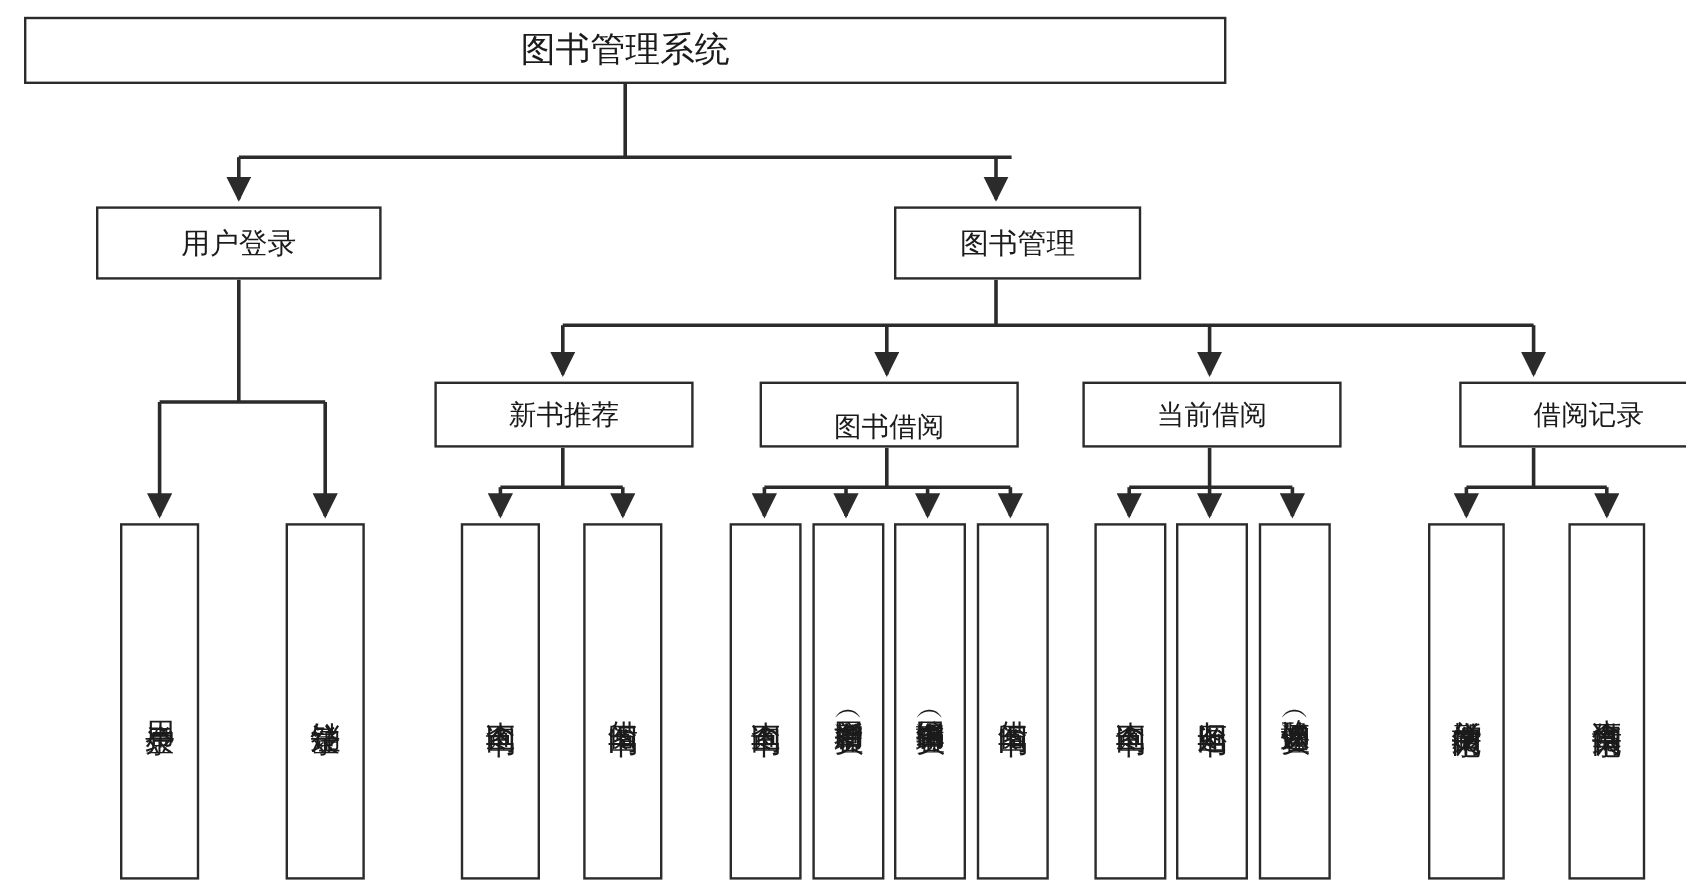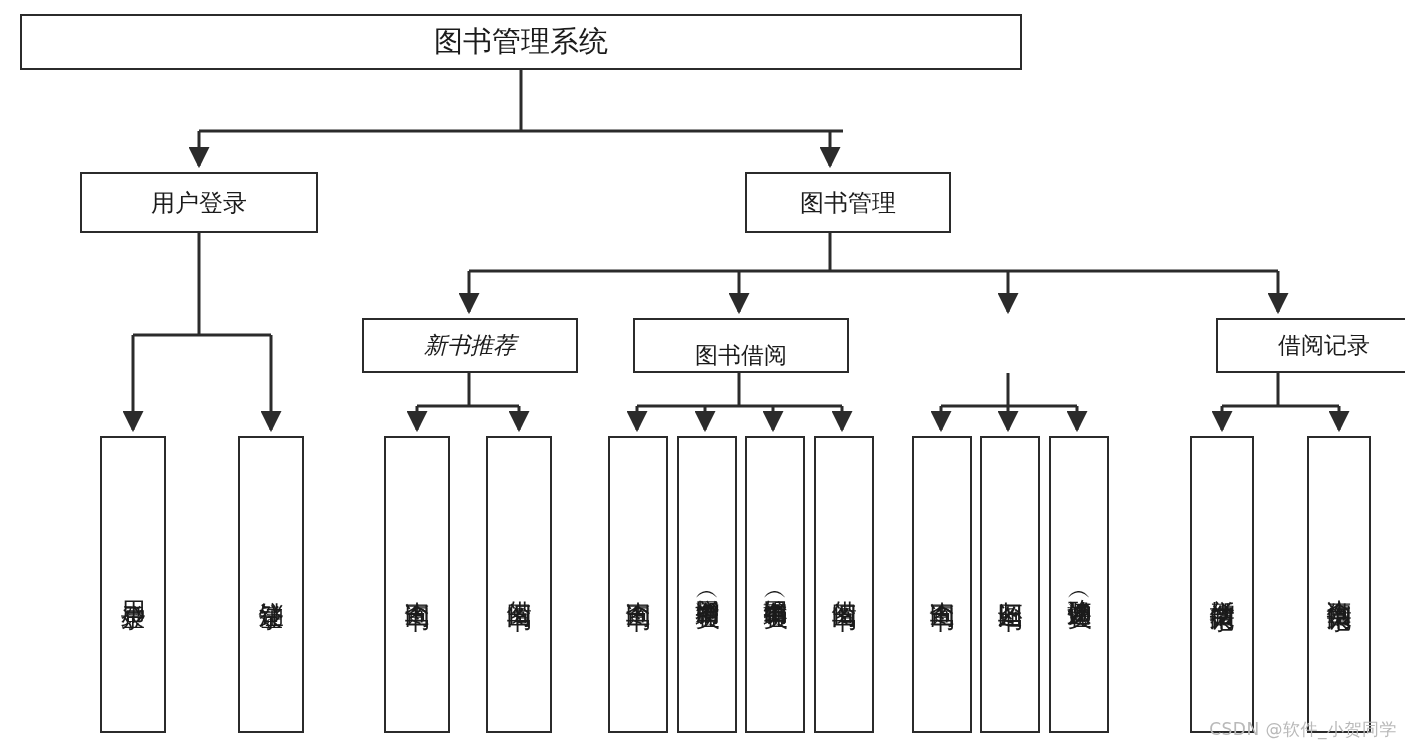--- a/index.html
+++ b/index.html
@@ -109,25 +109,28 @@
     <span>图书管理系统</span>
   </div>
 
   <div class="node l1" style="left:80px;top:172px;width:238px;height:61px;">
     <span>用户登录</span>
   </div>
   <div class="node l1" style="left:711px;top:172px;width:206px;height:61px;margin-left:34px;">
     <span>图书管理</span>
   </div>
 
-  <div class="node l2" style="left:362px;top:318px;width:216px;height:55px;font-style:italic;">
+  <div class="node l2" style="left:362px;top:318px;width:216px;height:55px;">
     <span>新书推荐</span>
   </div>
   <div class="node l2" style="left:633px;top:318px;width:216px;height:55px;align-items:flex-end;">
     <span>图书借阅</span>
+  </div>
+  <div class="node l2" style="left:902px;top:318px;width:216px;height:55px;">
+    <span>当前借阅</span>
   </div>
   <div class="node l2" style="left:1172px;top:318px;width:216px;height:55px;margin-left:44px;">
     <span>借阅记录</span>
   </div>
 
   <div class="node leaf" style="left:100px;top:436px;width:66px;height:297px;">
     <span class="vtext">用户登录</span>
   </div>
   <div class="node leaf" style="left:238px;top:436px;width:66px;height:297px;">
     <span class="vtext">注销登录</span>
@@ -163,15 +166,14 @@
     <span class="vtext tall">确认归还（管理员）</span>
   </div>
 
   <div class="node leaf" style="left:1190px;top:436px;width:64px;height:297px;">
     <span class="vtext">新增借阅记录</span>
   </div>
   <div class="node leaf" style="left:1307px;top:436px;width:64px;height:297px;">
     <span class="vtext">查询借阅记录</span>
   </div>
 
-  <div id="watermark">CSDN @软件_小贺同学</div>
 
 </div>
 
 </body></html>

